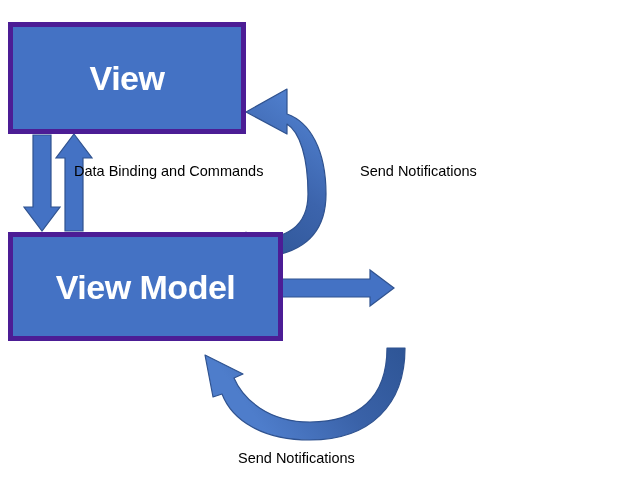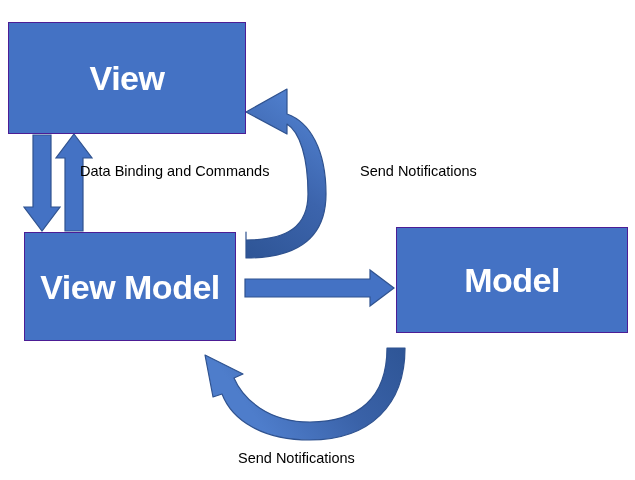--- a/index.html
+++ b/index.html
@@ -13,51 +13,51 @@
   #canvas {
     position: relative;
     width: 635px;
     height: 480px;
     background: #ffffff;
     overflow: hidden;
   }
   .node-box {
     position: absolute;
     background: #4472C4;
-    border: 1px solid #4c1d95;
+    border: 5px solid #4c1d95;
     display: flex;
     align-items: center;
     justify-content: center;
     box-sizing: border-box;
   }
   .node-label {
     color: #ffffff;
     font-weight: bold;
     font-family: "Liberation Sans", sans-serif;
     letter-spacing: -0.5px;
     line-height: 1;
     white-space: nowrap;
   }
   #box-view        { left: 8px;   top: 22px;  width: 238px; height: 112px; }
-  #box-viewmodel   { left: 24px;   top: 232px; width: 212px; height: 109px; }
+  #box-viewmodel   { left: 8px;   top: 232px; width: 275px; height: 109px; }
   #box-model       { left: 396px; top: 227px; width: 232px; height: 106px; }
 
   #box-view .node-label      { font-size: 34px; }
   #box-viewmodel .node-label { font-size: 34px; }
   #box-model .node-label     { font-size: 34px; }
 
   .edge-label {
     position: absolute;
     color: #000000;
     font-family: "Liberation Sans", sans-serif;
     font-size: 14.5px;
     line-height: 17px;
     white-space: nowrap;
   }
-  #label-databinding  { left: 80px;  top: 163px; text-align: right; }
+  #label-databinding  { left: 74px;  top: 163px; text-align: right; }
   #label-notif-top    { left: 360px; top: 163px; }
   #label-vm-updates   { left: 240px; top: 305px; }
   #label-notif-bottom { left: 238px; top: 450px; }
 
   svg.arrow-layer {
     position: absolute;
     left: 0;
     top: 0;
     width: 635px;
     height: 480px;
@@ -125,23 +125,20 @@
   </svg>
 
   <div class="node-box" id="box-view">
     <span class="node-label">View</span>
   </div>
 
   <div class="node-box" id="box-viewmodel">
     <span class="node-label">View Model</span>
   </div>
 
-  <div class="node-box" id="box-model">
-    <span class="node-label">Model</span>
-  </div>
 
   <div class="edge-label" id="label-databinding">Data Binding and Commands</div>
 
   <div class="edge-label" id="label-notif-top">Send Notifications</div>
 
   <div class="edge-label" id="label-vm-updates">
   </div>
 
   <div class="edge-label" id="label-notif-bottom">Send Notifications</div>
 

